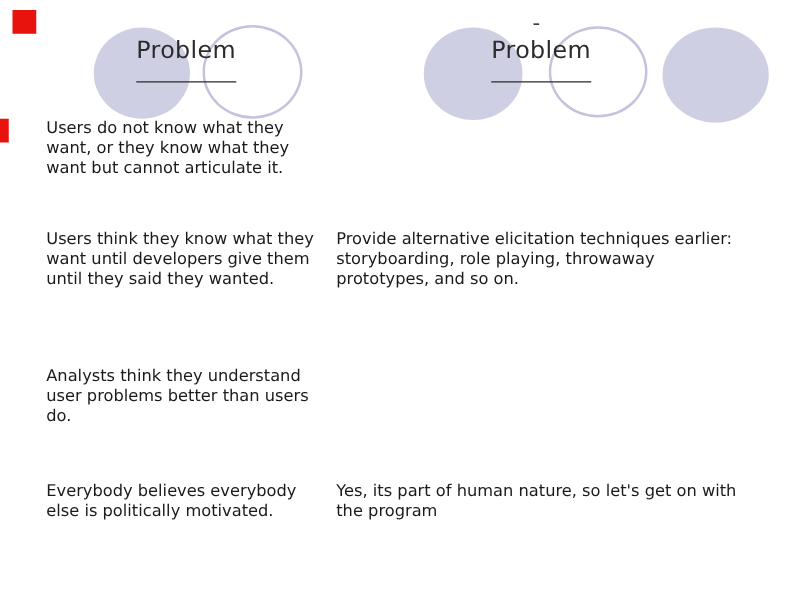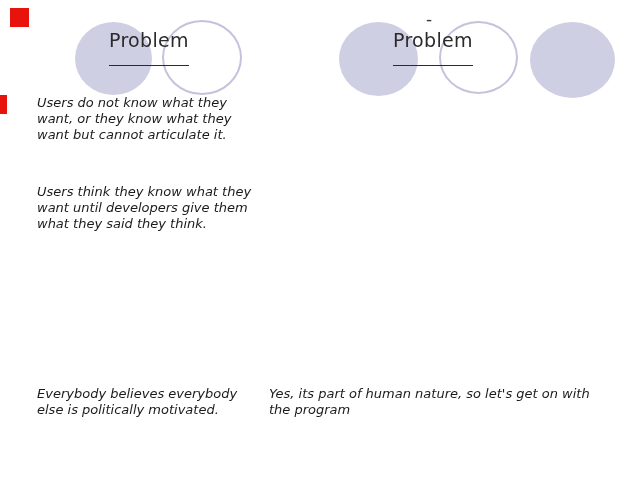--- a/index.html
+++ b/index.html
@@ -62,21 +62,20 @@
     font-size: 17px;
     color: #3a3a3a;
   }
   .cell {
     position: absolute;
     z-index: 2;
     font-size: 13px;
     line-height: 16px;
     color: var(--body-text);
     white-space: pre-line;
-    font-style: italic;
   }
   .col-problem  { left: 37px; }
   .col-solution { left: 269px; }
   .row-1 { top: 95px; }
   .row-2 { top: 184px; }
   .row-3 { top: 294px; }
   .row-4 { top: 386px; }
   .red-marker {
     position: absolute;
     background: var(--marker-red);
@@ -105,22 +104,28 @@
   <div class="col-header header-solution">
     <span class="underlined">Problem</span>
   </div>
 
   <div class="cell col-problem row-1">Users do not know what they
 want, or they know what they
 want but cannot articulate it.</div>
 
   <div class="cell col-problem row-2">Users think they know what they
 want until developers give them
-what they said they think.</div>
+until they said they wanted.</div>
+  <div class="cell col-solution row-2">Provide alternative elicitation techniques earlier:
+storyboarding, role playing, throwaway
+prototypes, and so on.</div>
 
+  <div class="cell col-problem row-3">Analysts think they understand
+user problems better than users
+do.</div>
 
   <div class="cell col-problem row-4">Everybody believes everybody
 else is politically motivated.</div>
   <div class="cell col-solution row-4">Yes, its part of human nature, so let's get on with
 the program</div>
 
   <div class="red-marker marker-1"></div>
   <div class="red-marker marker-2"></div>
 
 </div>

